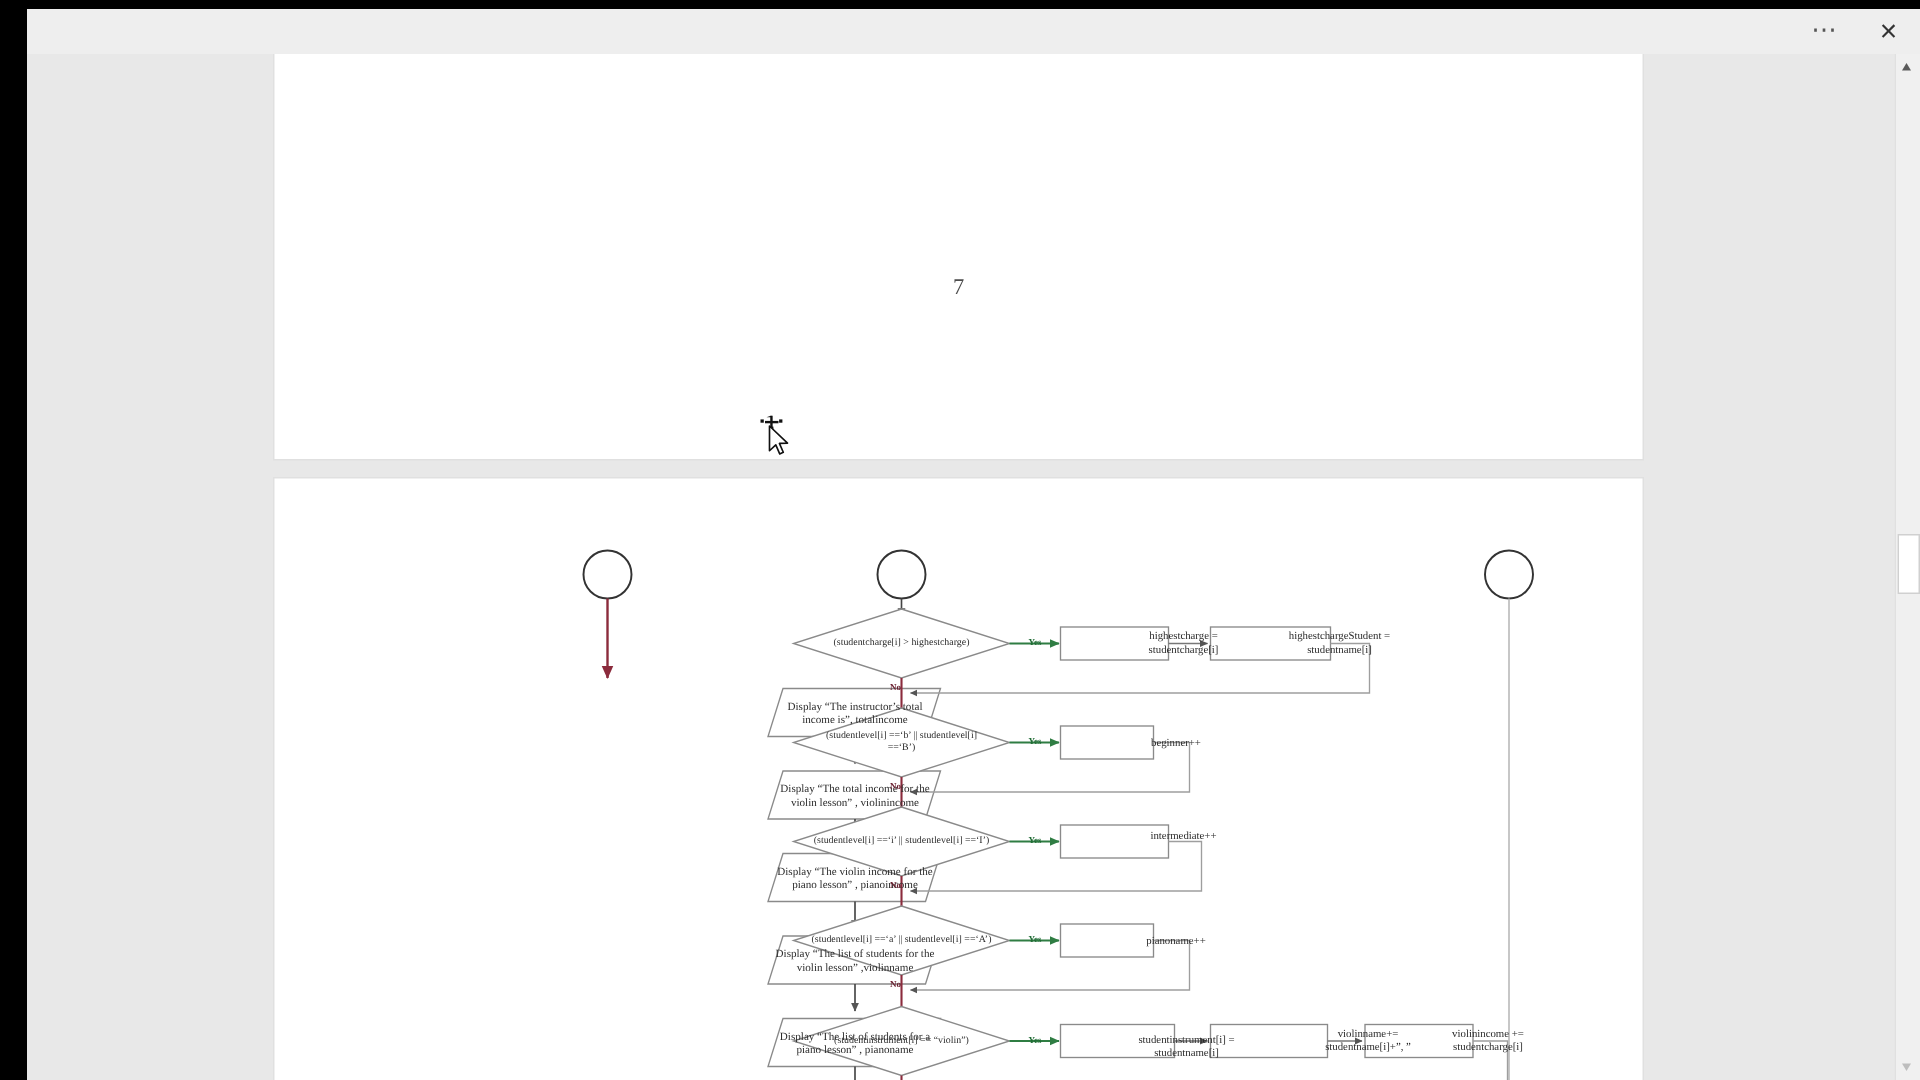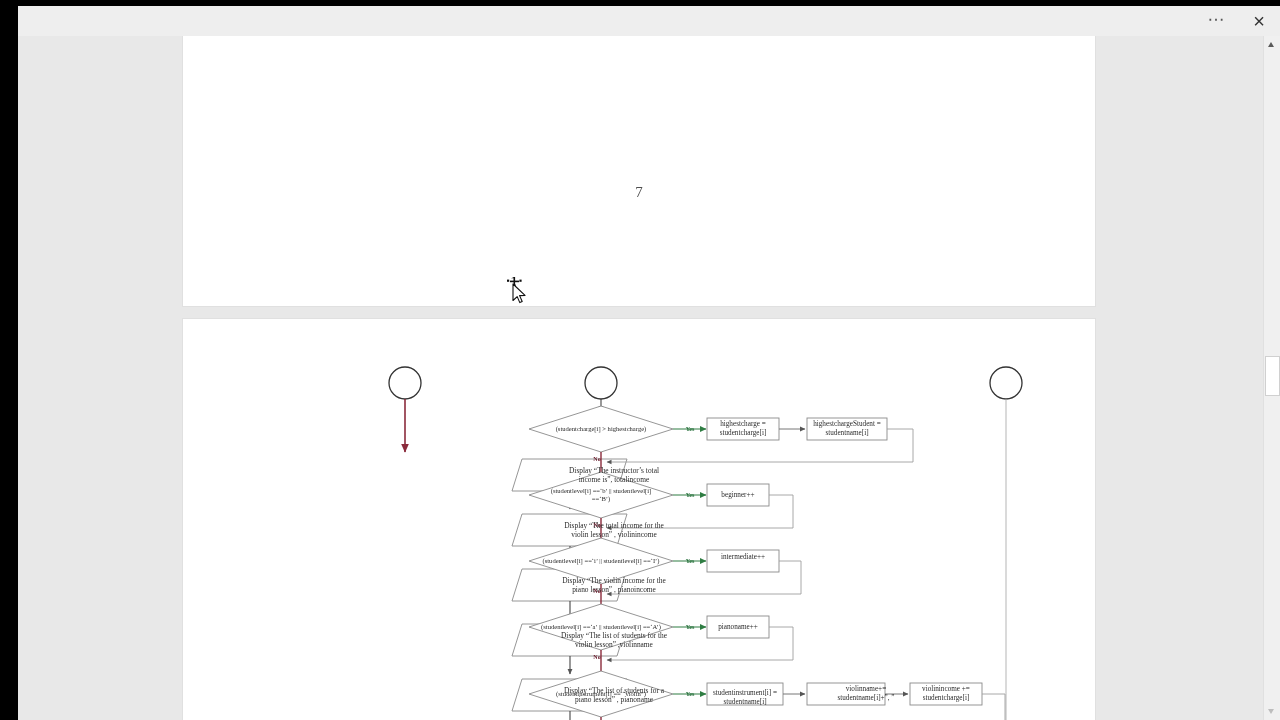--- a/index.html
+++ b/index.html
@@ -71,23 +71,23 @@
   }
   
   #cursor{position:absolute;left:488px;top:241px;width:24px;height:30px;}
   
   #flow{position:absolute;left:0;top:0;width:912px;height:420px;}
   .lbl{
     position:absolute;display:flex;align-items:center;justify-content:center;
     text-align:center;color:#2b2b2b;
     font-family:"Liberation Serif",serif;pointer-events:none;
   }
-  .para-lbl{font-size:7.4px;line-height:9.2px;margin-left:44px;}
+  .para-lbl{font-size:7.4px;line-height:9.2px;}
   .dia-lbl{font-size:6.6px;line-height:8.4px;}
-  .box-lbl{font-size:7.2px;line-height:9px;}
+  .box-lbl{font-size:7.2px;line-height:9px;padding-left:46px;}
   .yes-lbl{font-size:6px;font-weight:bold;color:#1f6b34;font-family:"Liberation Serif",serif;}
   .no-lbl{font-size:6px;font-weight:bold;color:#6b2030;font-family:"Liberation Serif",serif;}
 </style>
 </head>
 <body>
 
 <div id="app">
 
   <div id="titlebar">
     <div id="ellipsis-btn">⋯</div>

